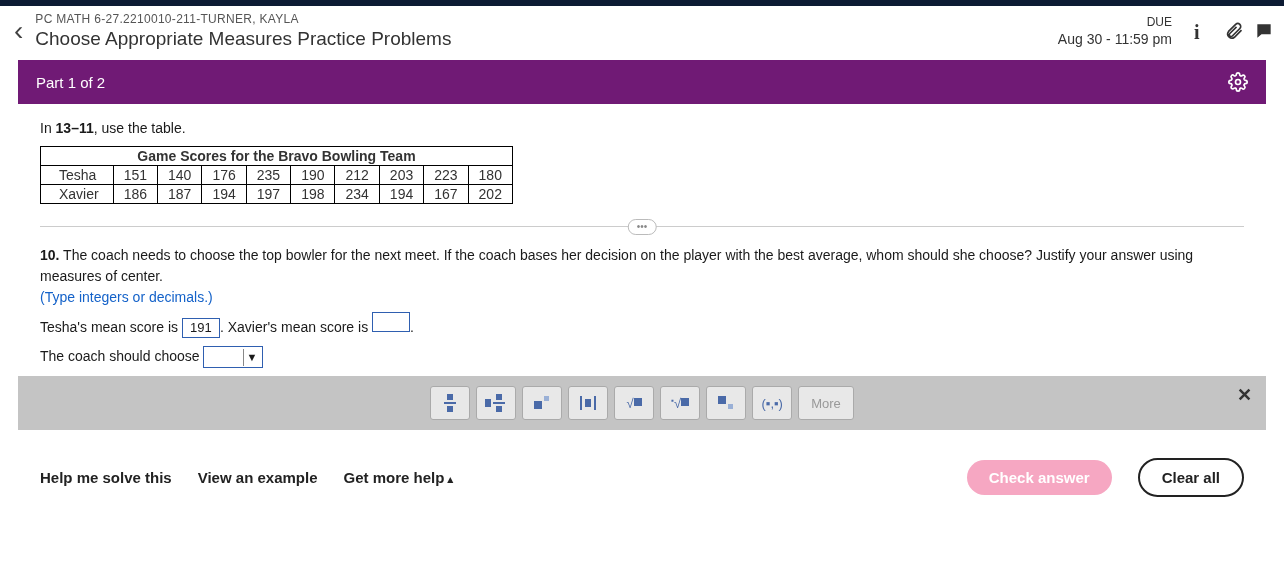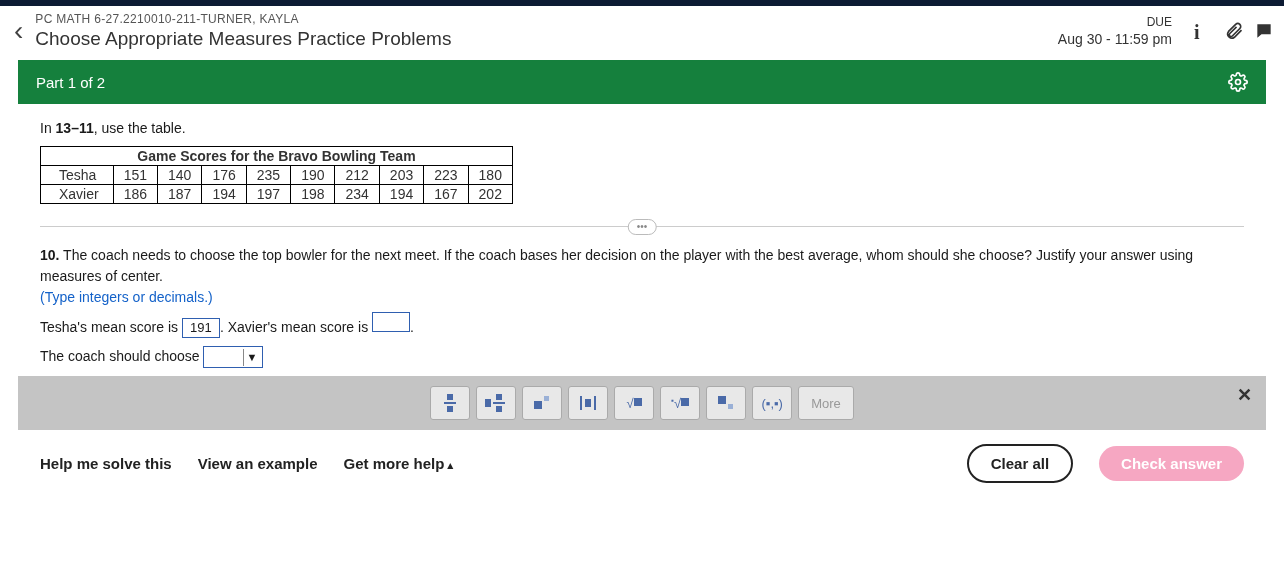--- a/index.html
+++ b/index.html
@@ -7,41 +7,41 @@
 .topbar{display:flex;align-items:center;padding:6px 10px 10px 10px;gap:8px}
 .back-caret{font-size:28px;line-height:1;color:#424242;padding:0 4px;cursor:pointer;font-weight:300}
 .head-text{flex:1}
 .crumb{font-size:12px;letter-spacing:.3px;color:#555;margin-bottom:2px}
 .title{font-size:19px;color:#333}
 .due-col{text-align:right;margin-right:8px;color:#333;font-size:13px}
 .due-label{font-size:12px;color:#333;margin-bottom:2px}
 .due-value{font-size:14px}
 .top-icons{display:flex;align-items:center;gap:10px;padding-left:6px}
 .top-icons svg,.top-icons .ico{width:20px;height:20px;color:#333}
-.part-bar{background:#15803d;color:#fff;display:flex;align-items:center;justify-content:space-between;padding:12px 18px;margin:0 18px;font-size:15px}
+.part-bar{background:#701a75;color:#fff;display:flex;align-items:center;justify-content:space-between;padding:12px 18px;margin:0 18px;font-size:15px}
 .gear{color:#fff}
 .content{padding:16px 22px 8px 22px;margin:0 18px}
 .instr{color:#1a1a1a;font-size:14px;margin-bottom:10px}
 .tbl{border-collapse:collapse;font-size:14px}
 .tbl th,.tbl td{border:1px solid #000;padding:1px 10px;text-align:center;font-weight:normal}
 .tbl .rowhead{text-align:left;padding-left:18px;padding-right:14px;font-weight:normal}
 .tbl caption{caption-side:top;border:1px solid #000;border-bottom:none;font-weight:bold;padding:1px 0;font-size:14px}
 .divider{position:relative;border-top:1px solid #ccc;margin:22px 0 18px 0}
 .div-knob{position:absolute;left:50%;top:-8px;transform:translateX(-50%);background:#fff;border:1px solid #bbb;border-radius:10px;padding:0 8px;font-size:10px;color:#888;line-height:14px}
 .qtext{color:#1a1a1a;font-size:14px;line-height:1.5}
 .hint{color:#1462c9;font-size:14px}
 .ans-box{display:inline-block;border:1px solid #2f5fb0;min-width:28px;height:18px;line-height:18px;text-align:center;font-size:13px;padding:0 4px;vertical-align:baseline}
 .empty-box{width:22px}
 .sel{display:inline-flex;align-items:center;border:1px solid #2f5fb0;height:20px;padding:0 2px 0 10px;vertical-align:middle;min-width:46px;justify-content:flex-end}
 .sel .tri{font-size:11px;margin-left:8px;border-left:1px solid #888;padding:0 3px}
 .math-toolbar{background:#c4c4c4;display:flex;align-items:center;justify-content:center;gap:6px;padding:10px;margin:0 18px;position:relative}
 .math-toolbar .tbtn{width:38px;height:32px;background:#e8e8e8;border:1px solid #aaa;border-radius:3px;display:flex;align-items:center;justify-content:center;font-size:13px;color:#4a6aa8;cursor:pointer}
 .math-toolbar .more{width:auto;padding:0 12px;color:#999}
 .math-toolbar .closex{position:absolute;right:14px;top:8px;font-size:18px;color:#333;font-weight:bold;cursor:pointer}
-.bottombar{display:flex;align-items:center;padding:14px 22px;margin:0 18px;gap:26px}
+.bottombar{display:flex;align-items:center;padding:28px 22px;margin:0 18px;gap:26px}
 .help-link{font-weight:bold;color:#222;font-size:15px;cursor:pointer}
 .help-link.caret::after{content:" \25B4";font-size:11px}
 .spacer{flex:1}
 .pill{border-radius:22px;padding:9px 22px;font-size:15px;font-weight:bold;cursor:pointer}
 .pill.clear{background:#fff;border:2px solid #222;color:#222}
 .pill.check{background:#f6a7c2;border:none;color:#fff}
 </style>
 </head>
 <body>
 
@@ -175,15 +175,15 @@
     </div>
   <div class="tbtn more">More</div>
   <div class="closex">✕</div>
 </div>
 
 <div class="bottombar">
   <span class="help-link">Help me solve this</span>
   <span class="help-link">View an example</span>
   <span class="help-link caret">Get more help</span>
   <span class="spacer"></span>
+  <span class="pill check">Check answer</span>
   <span class="pill clear">Clear all</span>
-  <span class="pill check">Check answer</span>
 </div>
 
 </body></html>

